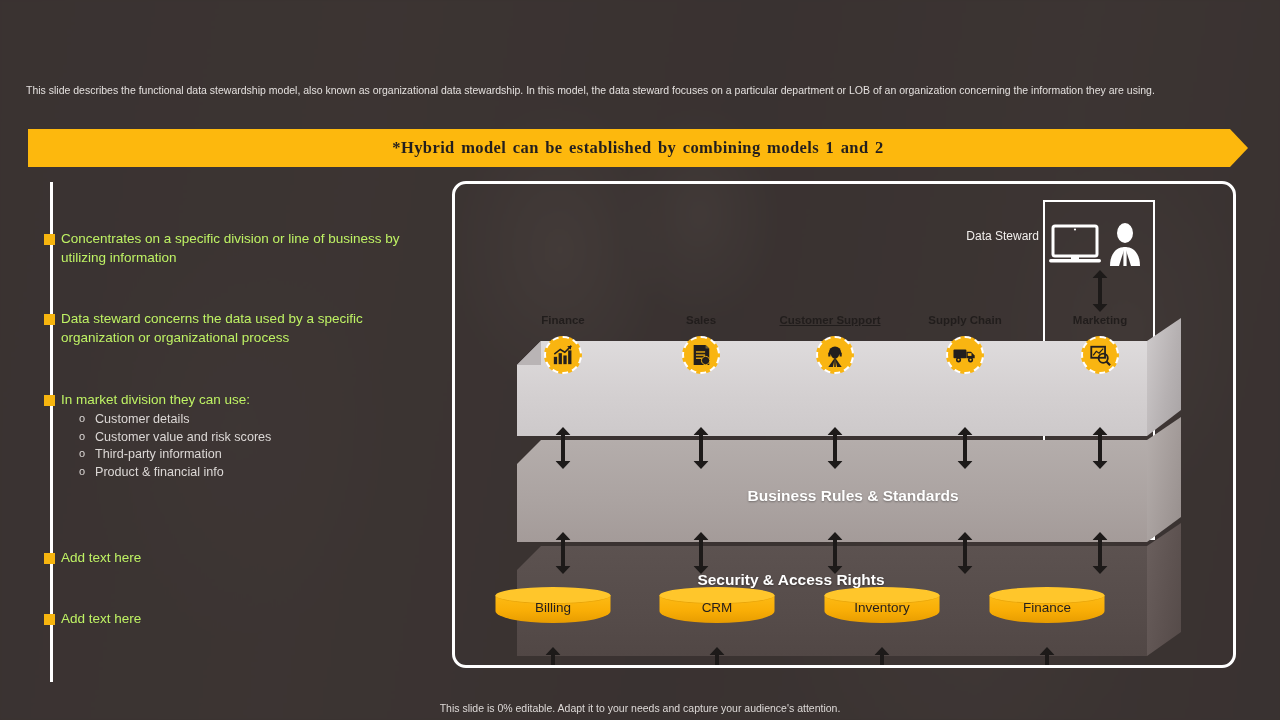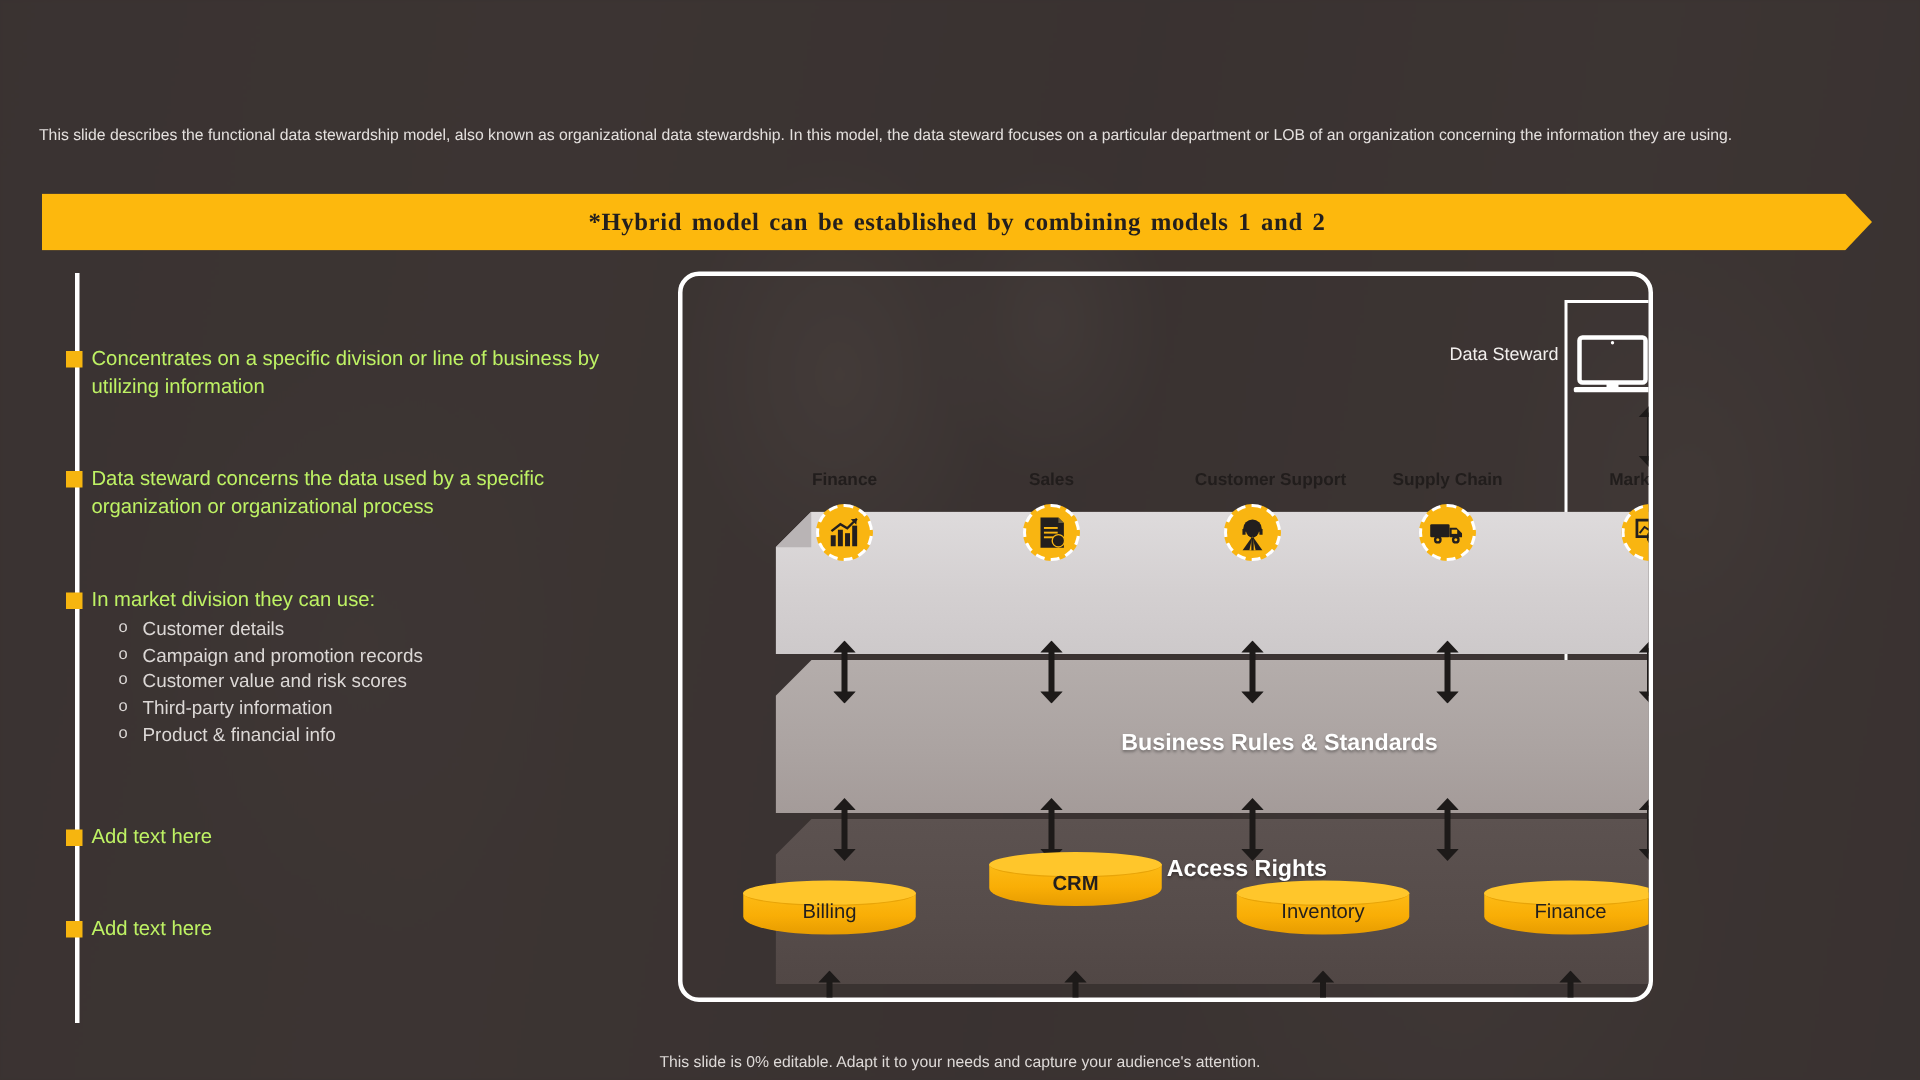--- a/index.html
+++ b/index.html
@@ -81,21 +81,21 @@
     position: relative; padding-left: 18px;
   }
   .sub-list li::before {
     content: "o"; position: absolute; left: 2px; top: 0;
     font-size: 11px; color: #dcd8d6;
   }
 
   
   .diagram-panel {
     position: absolute; left: 452px; top: 181px;
-    width: 650px; height: 487px;
+    width: 784px; height: 487px;
     border: 3px solid #ffffff; border-radius: 14px;
     overflow: hidden;
   }
   .diagram-inner { position: absolute; inset: 0; }
 
   
   .steward-box {
     position: absolute; left: 588px; top: 16px;
     width: 112px; height: 340px;
     border: 2px solid #ffffff;
@@ -237,21 +237,20 @@
         <div>
           <div class="bullet-text">Data steward concerns the data used by a specific organization or organizational process</div>
         </div>
       </div>
       <div class="bullet-row" style="top: 209px;">
         <span class="bullet-marker"></span>
         <div>
           <div class="bullet-text">In market division they can use:</div>
           <ul class="sub-list">
             <li>Customer details</li>
-            <li>Campaign and promotion records</li>
             <li>Customer value and risk scores</li>
             <li>Third-party information</li>
             <li>Product &amp; financial info</li>
           </ul>
         </div>
       </div>
       <div class="bullet-row" style="top: 367px;">
         <span class="bullet-marker"></span>
         <div>
           <div class="bullet-text">Add text here</div>
@@ -316,21 +315,21 @@
           <div class="dept-icon" style="left: 246px;">
             <svg width="20" height="22" viewBox="0 0 20 24">
               <path d="M2 1 h13 l4 4 v18 h-17 z" fill="#231f1e"></path>
               <path d="M15 1 v4 h4 z" fill="#6b5d3a"></path>
               <rect x="4.5" y="8" width="10" height="1.4" fill="#F9B511"></rect>
               <rect x="4.5" y="11.4" width="10" height="1.4" fill="#F9B511"></rect>
               <rect x="4.5" y="14.8" width="7" height="1.4" fill="#F9B511"></rect>
               <circle cx="15" cy="18" r="4.5" fill="#231f1e" stroke="#F9B511" stroke-width="1"></circle>
             </svg>
           </div>
-          <div class="dept-label" style="left: 392px;">Customer Support</div>
+          <div class="dept-label" style="left: 375px; text-decoration: underline;">Customer Support</div>
           <div class="dept-icon" style="left: 380px;">
             <svg width="20" height="23" viewBox="0 0 20 24">
               <path d="M3.5 9 a6.5 6.5 0 0 1 13 0 v2 h-13 z" fill="#231f1e"></path>
               <ellipse cx="10" cy="9.5" rx="4.6" ry="5.6" fill="#231f1e"></ellipse>
               <path d="M3 9 v4 h2.2 v-4 z M14.8 9 v4 h2.2 v-4 z" fill="#231f1e"></path>
               <path d="M10 14 L3 24 h14 z" fill="#231f1e"></path>
               <path d="M10 14 L7.8 24 h4.4 z" fill="#F9B511"></path>
               <rect x="9.2" y="15" width="1.6" height="9" fill="#231f1e"></rect>
             </svg>
           </div>
@@ -438,21 +437,21 @@
               <path d="M7.5 42 L15 34 L0 34 Z" fill="#1d1a19"></path>
             </svg></div>
         </div>
 
       <div id="cyl-host">
           <div class="cylinder" style="left: 98px; top: 403px;">
             <div class="cyl-body"></div>
             <div class="cyl-top"></div>
             <div class="cyl-label">Billing</div>
           </div>
-          <div class="cylinder" style="left: 262px; top: 384px; font-weight: bold;">
+          <div class="cylinder" style="left: 262px; top: 403px;">
             <div class="cyl-body"></div>
             <div class="cyl-top"></div>
             <div class="cyl-label">CRM</div>
           </div>
           <div class="cylinder" style="left: 427px; top: 403px;">
             <div class="cyl-body"></div>
             <div class="cyl-top"></div>
             <div class="cyl-label">Inventory</div>
           </div>
           <div class="cylinder" style="left: 592px; top: 403px;">

